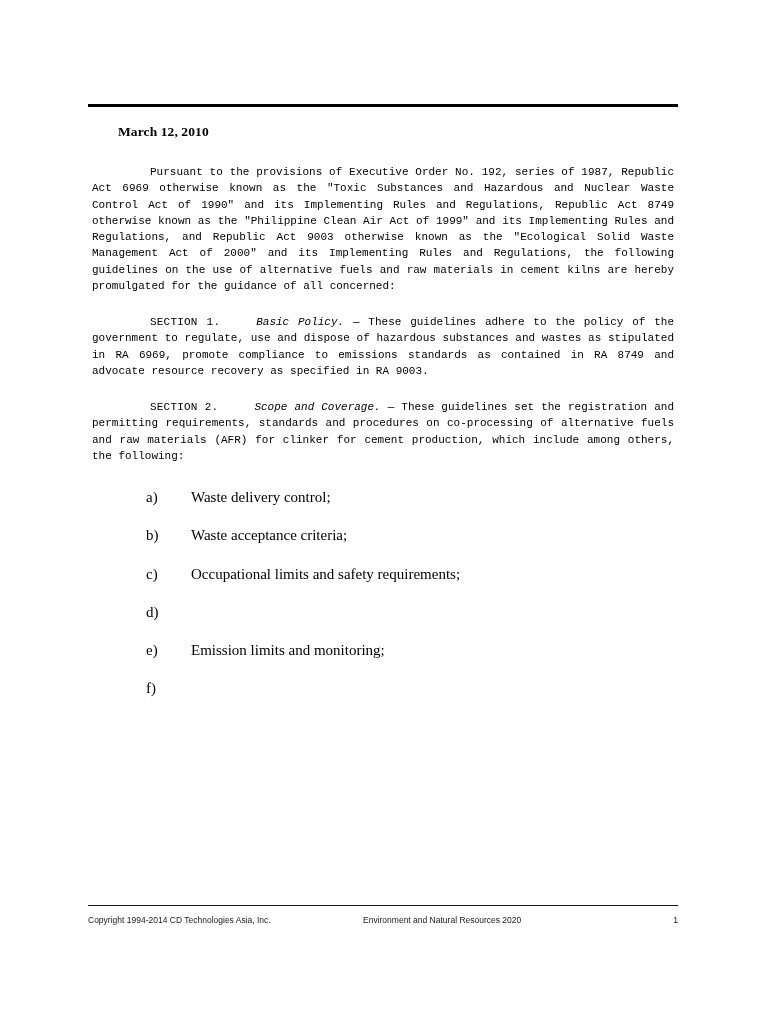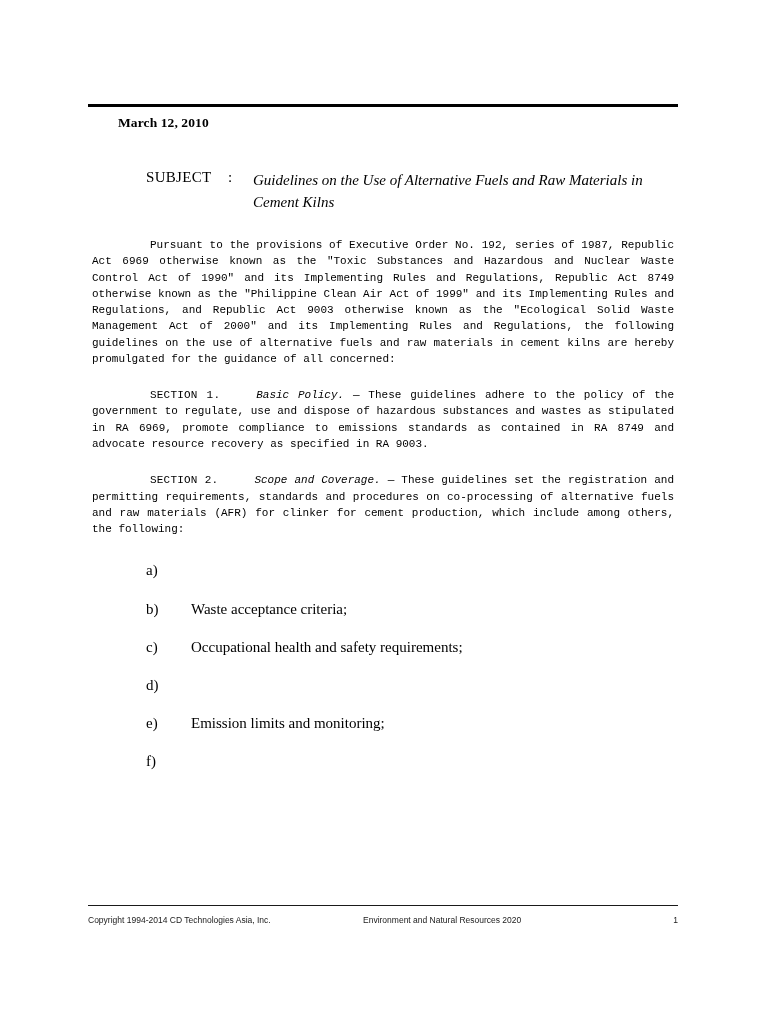--- a/index.html
+++ b/index.html
@@ -38,21 +38,21 @@
     position: absolute;
     left: 88px;
     top: 905px;
     width: 590px;
     height: 0;
     border-top: 1px solid #1a1a1a;
   }
 
   
   .date-line {
-    margin-top: 8px;
+    margin-top: 17px;
     margin-left: 30px;
     font-weight: bold;
     font-size: 13.5px;
     letter-spacing: 0.1px;
     font-family: Liberation Serif, serif;
   }
 
   
   .doc-title {
     margin-top: 36px;
@@ -148,46 +148,42 @@
 
 <div class="page">
 
   <div class="content">
 
     <div class="rule-top"></div>
 
     <div class="date-line">March 12, 2010</div>
 
 
-    <div class="subject-block">
-      <span class="subject-label">SUBJECT</span>
-      <span class="subject-colon">:</span>
-      <span class="subject-value">Guidelines on the Use of Alternative Fuels and Raw Materials in Cement Kilns</span>
-    </div>
 
     <p class="body para-first"><span>Pursuant to the provisions of Executive Order No. 192, series of 1987, Republic Act 6969 otherwise known as the "Toxic Substances and Hazardous and Nuclear Waste Control Act of 1990" and its Implementing Rules and Regulations, Republic Act 8749 otherwise known as the "Philippine Clean Air Act of 1999" and its Implementing Rules and Regulations, and Republic Act 9003 otherwise known as the "Ecological Solid Waste Management Act of 2000" and its Implementing Rules and Regulations, the following guidelines on the use of alternative fuels and raw materials in cement kilns are hereby promulgated for the guidance of all concerned:</span></p>
 
     <p class="body para-gap"><span class="sec-label">SECTION 1.</span><span class="sec-gap"></span><span class="sec-title">Basic Policy.</span>&nbsp;<span>—</span>&nbsp;<span>These guidelines adhere to the policy of the government to regulate, use and dispose of hazardous substances and wastes as stipulated in RA 6969, promote compliance to emissions standards as contained in RA 8749 and advocate resource recovery as specified in RA 9003.</span></p>
 
     <p class="body para-gap"><span class="sec-label">SECTION 2.</span><span class="sec-gap"></span><span class="sec-title">Scope and Coverage.</span>&nbsp;<span>—</span>&nbsp;<span>These guidelines set the registration and permitting requirements, standards and procedures on co-processing of alternative fuels and raw materials (AFR) for clinker for cement production, which include among others, the following:</span></p>
 
     <div class="list">
 
       <div class="list-item">
         <span class="list-marker">a)</span>
+        <span class="list-text">Waste delivery control;</span>
       </div>
 
       <div class="list-item">
         <span class="list-marker">b)</span>
         <span class="list-text">Waste acceptance criteria;</span>
       </div>
 
       <div class="list-item">
         <span class="list-marker">c)</span>
-        <span class="list-text">Occupational health and safety requirements;</span>
+        <span class="list-text">Occupational limits and safety requirements;</span>
       </div>
 
       <div class="list-item">
         <span class="list-marker">d)</span>
       </div>
 
       <div class="list-item">
         <span class="list-marker">e)</span>
         <span class="list-text">Emission limits and monitoring;</span>
       </div>

